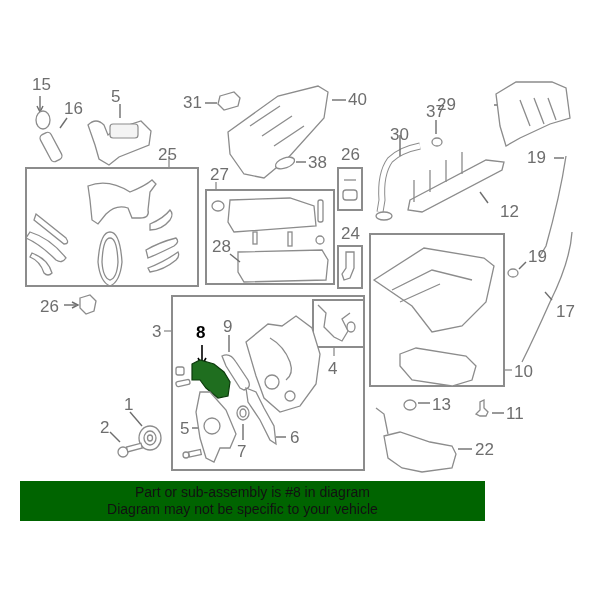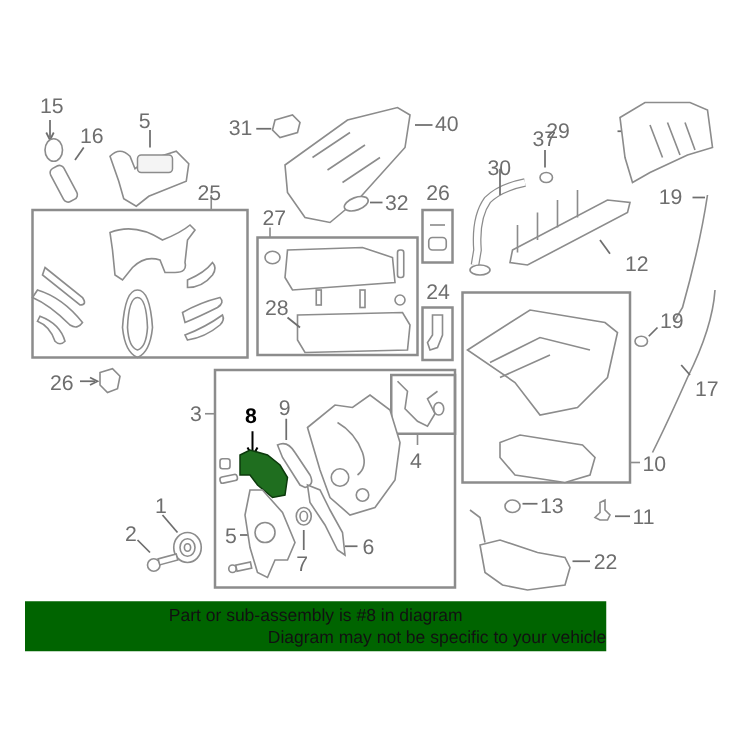--- a/index.html
+++ b/index.html
@@ -4,21 +4,21 @@
 <style>
   html,body{margin:0;padding:0;background:#fff;}
   body{width:600px;height:600px;position:relative;overflow:hidden;font-family:"Liberation Sans",sans-serif;}
   .diagram{position:absolute;left:0;top:0;width:528px;height:600px;}
   .lbl{position:absolute;font-family:"Liberation Sans",sans-serif;font-size:17px;color:#6e6e6e;line-height:1;}
   .lbl.hl{color:#000;font-weight:bold;}
   .banner{position:absolute;left:20px;top:481px;width:465px;height:40px;background:#006400;
     color:#111;text-align:center;font-size:14px;line-height:17px;padding-top:3px;box-sizing:border-box;}
   .banner div{white-space:nowrap;}
   .banner .l1{padding-left:0;}
-  .banner .l2{margin-left:-20px;text-align:right;}
+  .banner .l2{margin-left:-20px;}
   svg .p{fill:#fff;stroke:#8c8c8c;stroke-width:1.3;}
   svg .pd{fill:#f4f4f4;stroke:#8c8c8c;stroke-width:1.2;}
   svg .ln{fill:none;stroke:#8c8c8c;stroke-width:1.3;}
   svg .ar{fill:none;stroke:#6e6e6e;stroke-width:1.4;}
   svg .hlp{fill:#1f6e1f;stroke:#0c3a0c;stroke-width:1.2;}
 </style>
 </head>
 <body>
 
 <div class="diagram">
@@ -231,21 +231,21 @@
 
   <span class="lbl" style="left:32px;top:76px">15</span>
   <span class="lbl" style="left:64px;top:100px">16</span>
   <span class="lbl" style="left:111px;top:88px">5</span>
   <span class="lbl" style="left:183px;top:94px">31</span>
   <span class="lbl" style="left:348px;top:91px">40</span>
   <span class="lbl" style="left:426px;top:103px">37</span>
   <span class="lbl" style="left:437px;top:96px">29</span>
   <span class="lbl" style="left:390px;top:126px">30</span>
   <span class="lbl" style="left:158px;top:146px">25</span>
-  <span class="lbl" style="left:308px;top:154px">32</span>
+  <span class="lbl" style="left:308px;top:154px">38</span>
   <span class="lbl" style="left:341px;top:146px">26</span>
   <span class="lbl" style="left:527px;top:149px">19</span>
   <span class="lbl" style="left:210px;top:166px">27</span>
   <span class="lbl" style="left:500px;top:203px">12</span>
   <span class="lbl" style="left:341px;top:225px">24</span>
   <span class="lbl" style="left:212px;top:238px">28</span>
   <span class="lbl" style="left:528px;top:248px">19</span>
   <span class="lbl" style="left:40px;top:298px">26</span>
   <span class="lbl" style="left:556px;top:303px">17</span>
   <span class="lbl" style="left:152px;top:323px">3</span>

